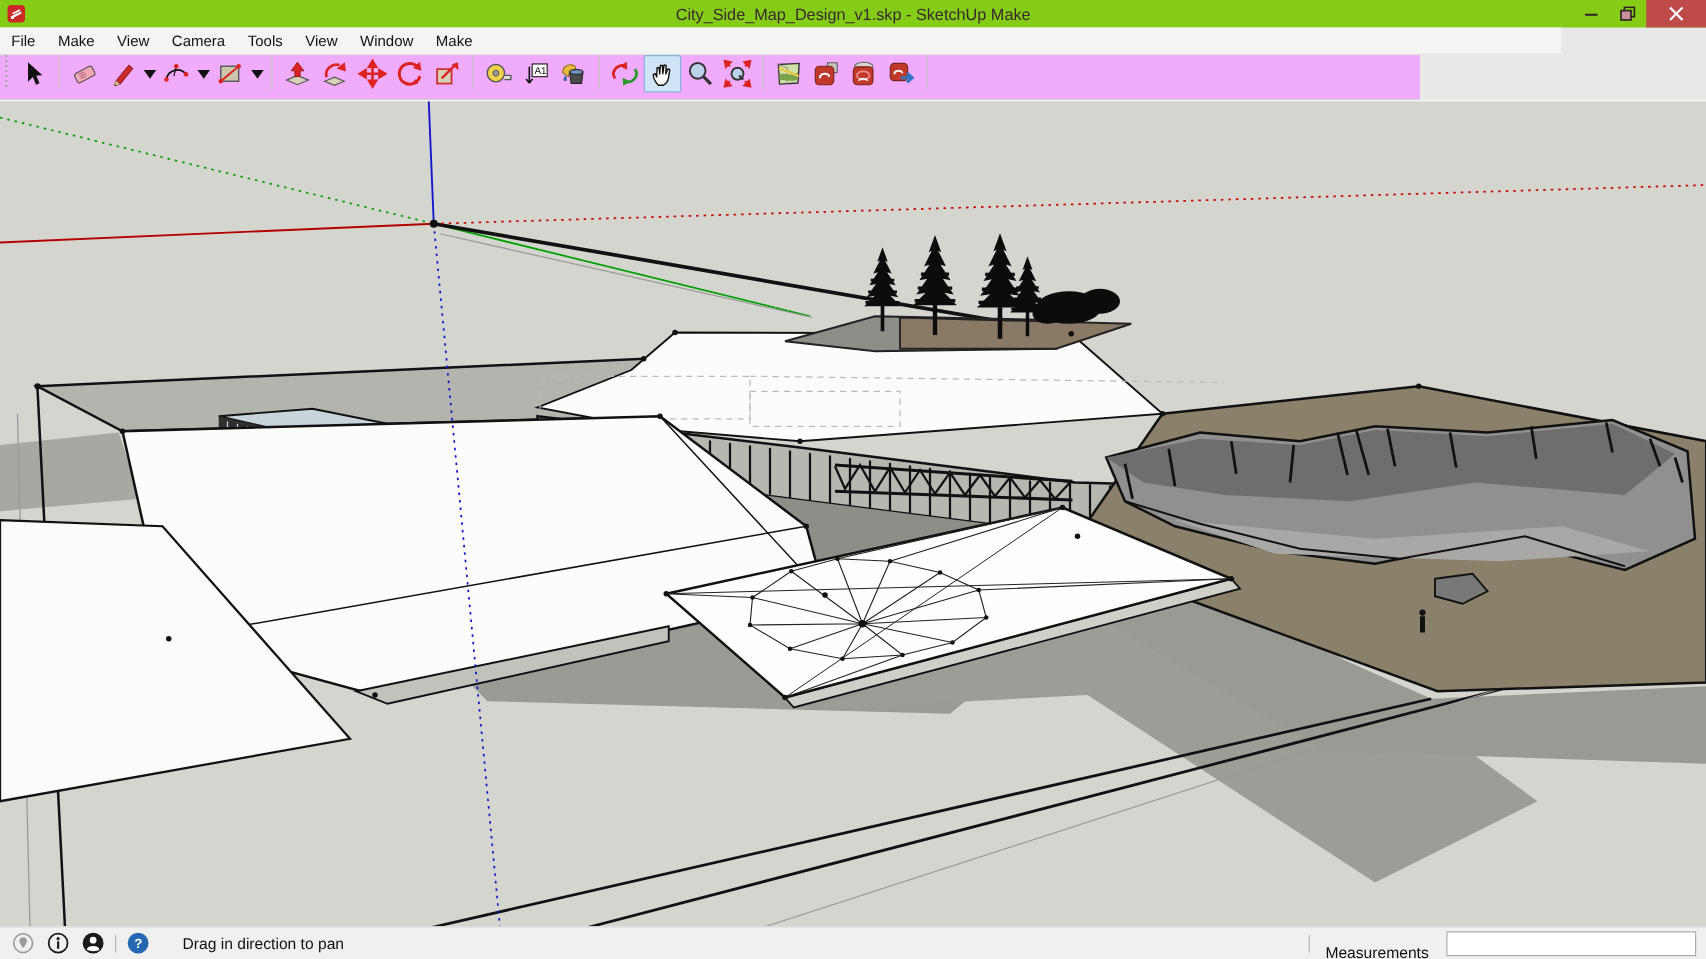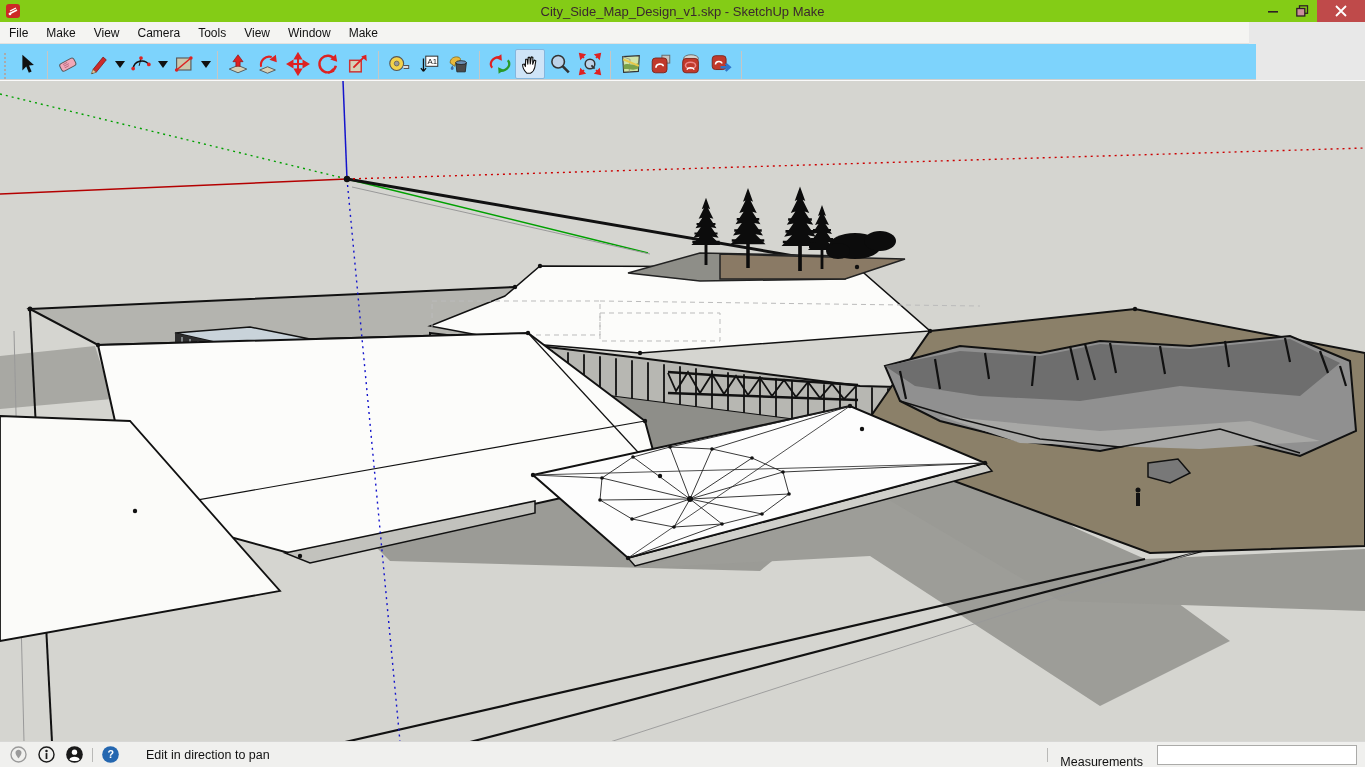--- a/index.html
+++ b/index.html
@@ -5,21 +5,21 @@
   * { margin:0; padding:0; box-sizing:border-box; }
   html,body { width:1365px; height:767px; overflow:hidden; font-family:"Liberation Sans", sans-serif; background:#e8e8e8; }
   .titlebar { position:absolute; left:0; top:0; width:1365px; height:22px; background:#84cc16; display:flex; align-items:center;text-decoration:underline; }
   .app-icon { width:16px; height:16px; margin-left:5px; }
   .title-text { position:absolute; left:0; right:0; text-align:center; font-size:13px; color:#3a282e; }
   .win-controls { position:absolute; right:0; top:0; height:22px; display:flex; }
   .wbtn { width:29px; height:22px; display:flex; align-items:center; justify-content:center; }
   .wbtn.close { width:48px; background:#bf4a4a; }
   .menubar { position:absolute; left:0; top:22px; width:1249px; height:22px; background:#f4f4f2; display:flex; align-items:center; border-bottom:1px solid #e2e2e0; }
   .menu-item { font-size:12px; color:#111; padding:3px 9px; cursor:default; }
-  .toolbar { position:absolute; left:0; top:44px; width:1256px; height:36px; background:#7dd3fc; display:flex; align-items:flex-end; border-bottom:1px solid #cfcfcd; }
+  .toolbar { position:absolute; left:0; top:44px; width:1136px; height:36px; background:#f0abfc; display:flex; align-items:flex-start; border-bottom:1px solid #cfcfcd; }
   .grip { width:5px; height:26px; margin:0 4px 0 3px; background:repeating-linear-gradient(#aaa 0 2px, transparent 2px 4px); background-size:2px 4px; background-repeat:repeat-y; background-position:1px 0; }
   .tbtn { width:30px; height:30px; display:flex; align-items:center; justify-content:center; border:1px solid transparent; border-radius:2px; }
   .tbtn.active { background:#cfe4f7; border-color:#84b6de; }
   .drop { width:13px; height:30px; display:flex; align-items:center; justify-content:center; }
   .drop .tri { width:0; height:0; border-left:5px solid transparent; border-right:5px solid transparent; border-top:7px solid #111; }
   .tsep { width:1px; height:28px; background:#c6c6c4; margin:0 5px; }
   .viewport { position:absolute; left:0; top:80px; width:1365px; height:661px; background:#d5d5d0; border-top:1px solid #fafafa; }
   .statusbar { position:absolute; left:0; top:741px; width:1365px; height:26px; background:#f0f0ee; display:flex; align-items:center; border-top:1px solid #d8d8d6; font-size:12.5px; color:#111; }
   .sicon { width:19px; height:19px; margin-left:9px; }
   .ssep { width:1px; height:14px; background:#b9b9b7; margin:0 4px 0 8px; }
@@ -425,20 +425,20 @@
   <svg class="sicon" viewBox="0 0 24 24">
     <circle cx="12" cy="12" r="10.5" fill="#1a1a1a"></circle>
     <circle cx="12" cy="9" r="3.4" fill="#fff"></circle>
     <path d="M5.5 18.5 C6.5 13.8 17.5 13.8 18.5 18.5 C16.8 20.6 9 21 5.5 18.5 Z" fill="#fff"></path>
   </svg>
   <div class="ssep"></div>
   <svg class="sicon" viewBox="0 0 24 24" style="margin-left:4px">
     <circle cx="12" cy="12" r="10.5" fill="#2567b0"></circle>
     <text x="8.2" y="17" font-size="13.5" font-family="Liberation Sans, sans-serif" font-weight="bold" fill="#fff">?</text>
   </svg>
-  <span class="hint">Edit in direction to pan</span>
+  <span class="hint">Drag in direction to pan</span>
 
   <div class="meas-wrap">
     <div class="ssep"></div>
     <span class="meas-label">Measurements</span>
     <input class="meas-input" type="text" value="" style="">
   </div>
 </div>
 
 </body></html>

